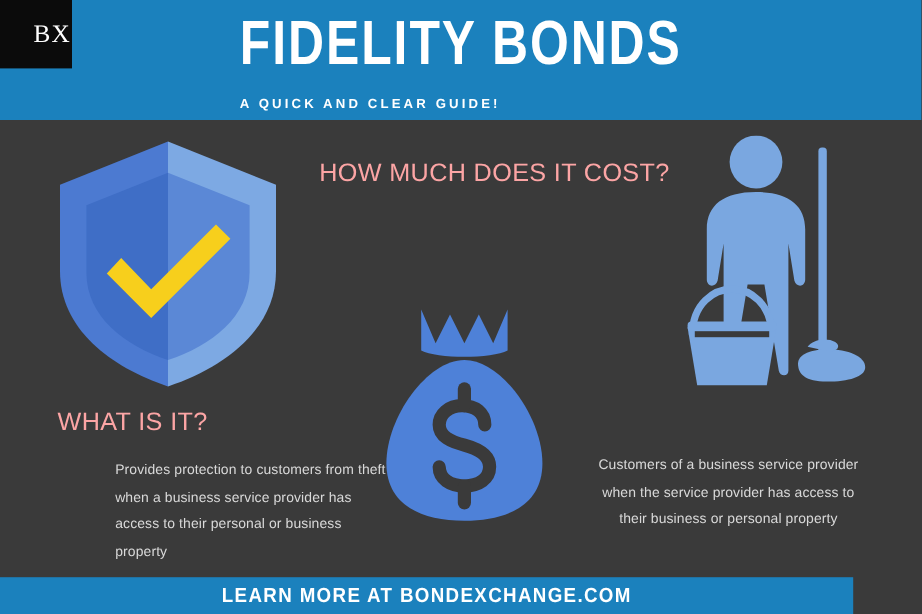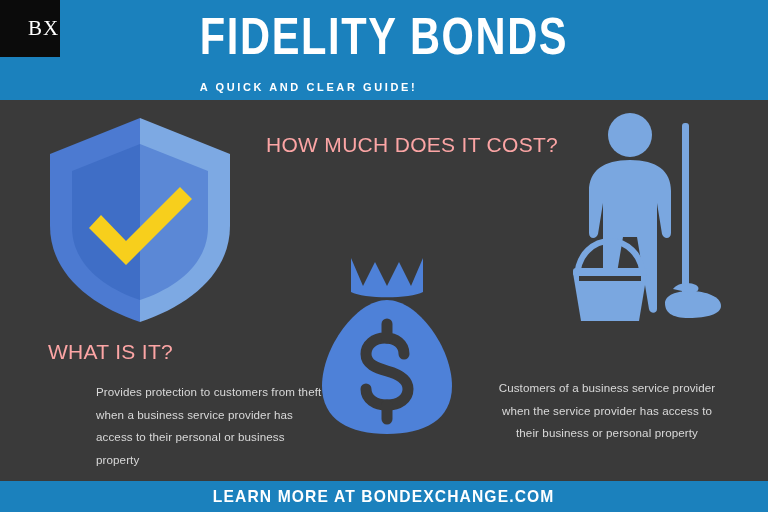--- a/index.html
+++ b/index.html
@@ -43,21 +43,21 @@
     text-align:center;
     color:#ffffff;
     font-size:11px;
     font-weight:bold;
     letter-spacing:2.6px;
     white-space:nowrap;
   }
 
   
   .footer {
-    position:absolute; left:0; top:481px; width:768px; height:31px;
+    position:absolute; left:0; top:481px; width:711px; height:31px;
     background:#1b81bd;
     display:flex; align-items:center; justify-content:center;
   }
   .footer-text {
     color:#ffffff;
     font-size:17px;
     font-weight:bold;
     letter-spacing:1.2px;
     transform:scaleX(0.92);
     white-space:nowrap;

